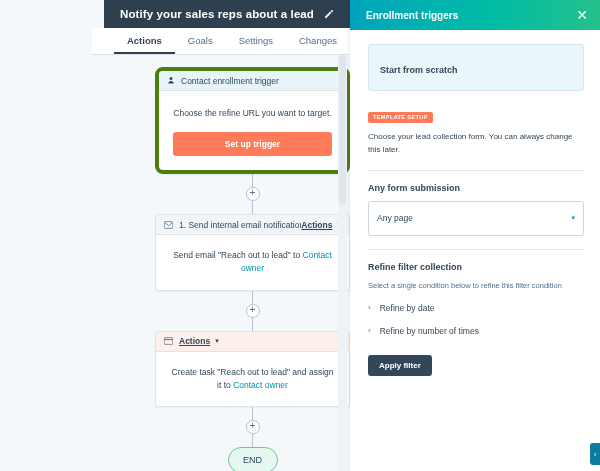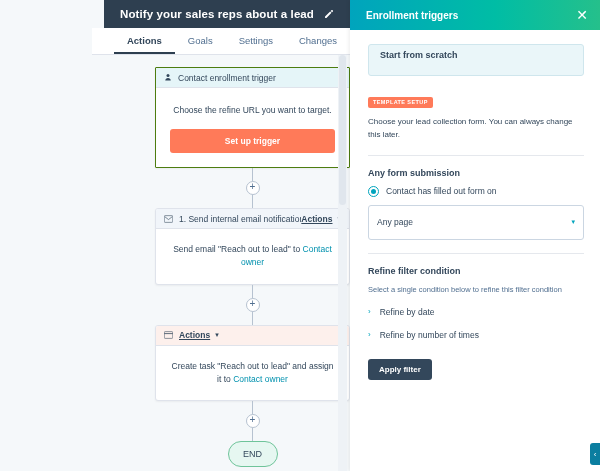--- a/index.html
+++ b/index.html
@@ -80,22 +80,22 @@
   
   .card {
     width: 195px;
     background: #ffffff;
     border: 1px solid #dfe3eb;
     border-radius: 3px;
     box-shadow: 0 1px 2px rgba(0,0,0,0.05);
     overflow: hidden;
   }
   .card.trigger {
-    border: 1px solid #4d7c0f;
-    border-radius: 1px;
+    border: 4px solid #4d7c0f;
+    border-radius: 8px;
   }
   .card-head {
     height: 20px;
     display: flex; align-items: center;
     padding: 0 8px;
     font-size: 8.5px;
     color: #33475b;
     border-bottom: 1px solid #dfe3eb;
   }
   .head-blue  { background: #e5f5f8; }
@@ -177,21 +177,21 @@
   .panel-body {
     flex: 1 1 auto;
     padding: 14px 16px 10px 18px;
     overflow: hidden;
     position: relative;
   }
   .scratch-box {
     background: #eaf6f9;
     border: 1px solid #cfe6ed;
     border-radius: 3px;
-    padding: 5px 11px 10px;
+    padding: 20px 11px 10px;
     margin-bottom: 14px;
   }
   .scratch-title { font-size: 9px; font-weight: bold; color: #33475b; margin-bottom: 5px; }
   .scratch-text { font-size: 8px; color: #33475b; line-height: 1.65; }
   .scratch-text .ul { text-decoration: underline; color: #33475b; cursor: pointer; font-weight: 600; }
 
   .badge {
     display: inline-block;
     background: #ff7a59;
     color: #ffffff;
@@ -409,35 +409,29 @@
         <div class="scratch-title">Start from scratch</div>
       </div>
 
       <div class="badge">TEMPLATE SETUP</div>
       <div class="muted">Choose your lead collection form. You can always change this later.</div>
 
       <div class="divider"></div>
 
       <div class="section-title">Any form submission</div>
 
-      <div class="radio-row">
-        <span class="radio">
-            <span class="dot"></span>
-          </span>
-        <span class="radio-label">Contact has filled out form on</span>
-      </div>
 
       <div class="select">
         <span>Any page</span>
         <span class="caret">▾</span>
       </div>
 
       <div class="divider"></div>
 
-      <div class="section-title">Refine filter condition</div>
+      <div class="section-title">Refine filter collection</div>
       <div class="sub-note">Select a single condition below to refine this filter condition</div>
 
       <div class="refine-row">
         <span class="chev">›</span>
         <span>Refine by date</span>
       </div>
       <div class="refine-row">
         <span class="chev">›</span>
         <span>Refine by number of times</span>
       </div>

